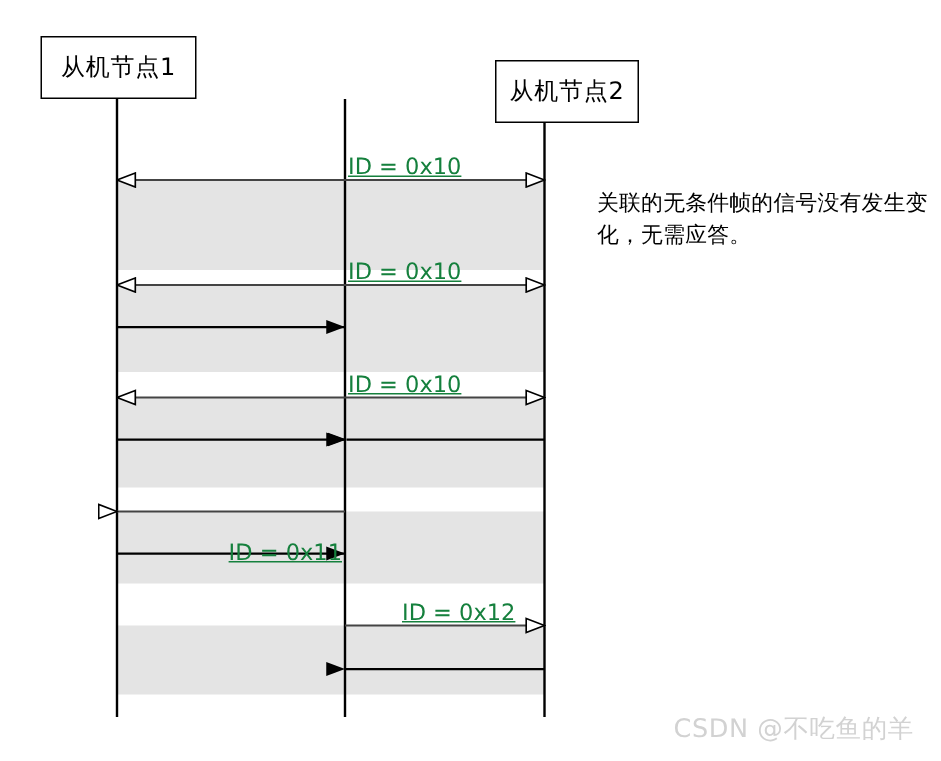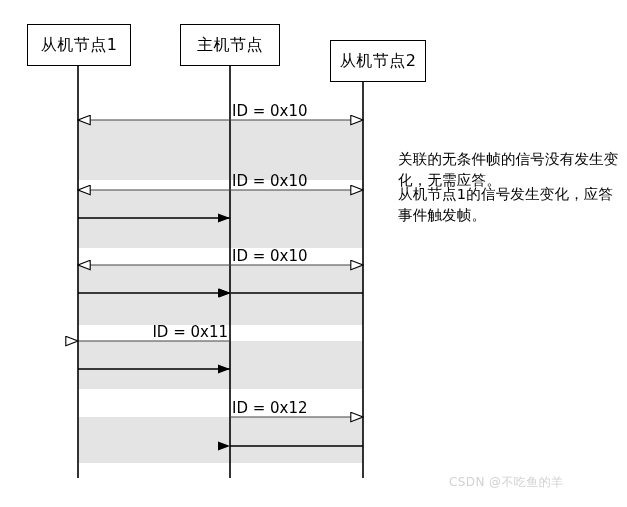--- a/index.html
+++ b/index.html
@@ -42,46 +42,47 @@
     letter-spacing: 0.5px;
     line-height: 1;
   }
   #node-slave1 { left: 27px;  top: 24px; width: 104px; height: 42px; }
   #node-master { left: 180px; top: 24px; width: 100px; height: 42px; }
   #node-slave2 { left: 330px; top: 40px; width: 96px;  height: 42px; }
 
   .msg-label {
     position: absolute;
     font-size: 15px;
-    color: #000000;
+    color: #15803d;
     white-space: nowrap;
     line-height: 1;
+    text-decoration: underline;
   }
   .msg-label.right-of-line { }
-  .msg-label.left-of-line  { transform: translateX(-100%); }
+  .msg-label.left-of-line  { transform: translateX(-100%); margin-top: 36px; }
 
   .annotation {
     position: absolute;
     left: 398px;
     width: 222px;
     font-size: 14.5px;
     color: #000000;
     line-height: 1.45;
     letter-spacing: 0.2px;
   }
-  #annotation-0 { top: 126px; margin-top: 23px; }
+  #annotation-0 { top: 126px; }
   #annotation-1 { top: 184px; }
   #annotation-2 { top: 248px; }
   #annotation-3 { top: 332px; }
 
   #watermark {
     position: absolute;
     left: 449px;
     top: 474px;
-    font-size: 12px;
+    font-size: 17px;
     color: #d2d2d2;
     white-space: nowrap;
     letter-spacing: 0.4px;
   }
 </style>
 </head>
 <body>
 
 <div id="stage">
 
@@ -134,31 +135,27 @@
 
       <line x1="230" y1="417" x2="363" y2="417" stroke="#444444" stroke-width="1.2" marker-end="url(#hollow-right)"></line>
 
       <line x1="363" y1="446" x2="230" y2="446" stroke="#000000" stroke-width="1.5" marker-end="url(#solid-left)"></line>
     </g>
   </svg>
 
   <div class="node-box" id="node-slave1">
     <span>从机节点1</span>
   </div>
-  <div class="node-box" id="node-master">
-    <span>主机节点</span>
-  </div>
   <div class="node-box" id="node-slave2">
     <span>从机节点2</span>
   </div>
 
   <div class="msg-label right-of-line" style="left:232px; top:104px;">ID = 0x10</div>
   <div class="msg-label right-of-line" style="left:232px; top:174px;">ID = 0x10</div>
   <div class="msg-label right-of-line" style="left:232px; top:249px;">ID = 0x10</div>
   <div class="msg-label left-of-line" style="left:228px; top:325px;">ID = 0x11</div>
-  <div class="msg-label right-of-line" style="left:232px; top:401px;">ID = 0x12</div>
+  <div class="msg-label right-of-line" style="left:232px; top:401px;padding-left:36px;">ID = 0x12</div>
 
   <div class="annotation" id="annotation-0">关联的无条件帧的信号没有发生变化，无需应答。</div>
-  <div class="annotation" id="annotation-1">从机节点1的信号发生变化，应答事件触发帧。</div>
 
   <div id="watermark">CSDN @不吃鱼的羊</div>
 
 </div>
 
 </body></html>

